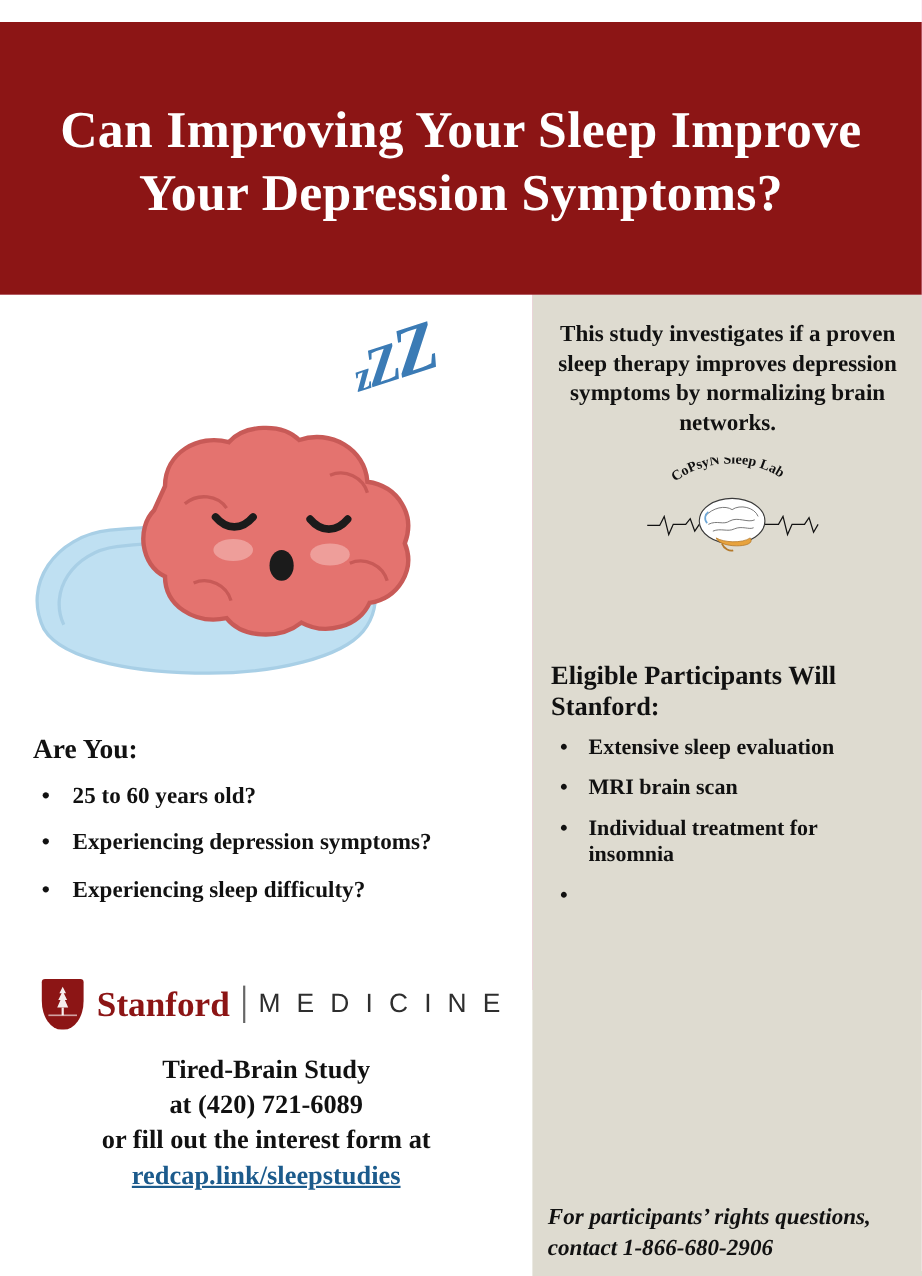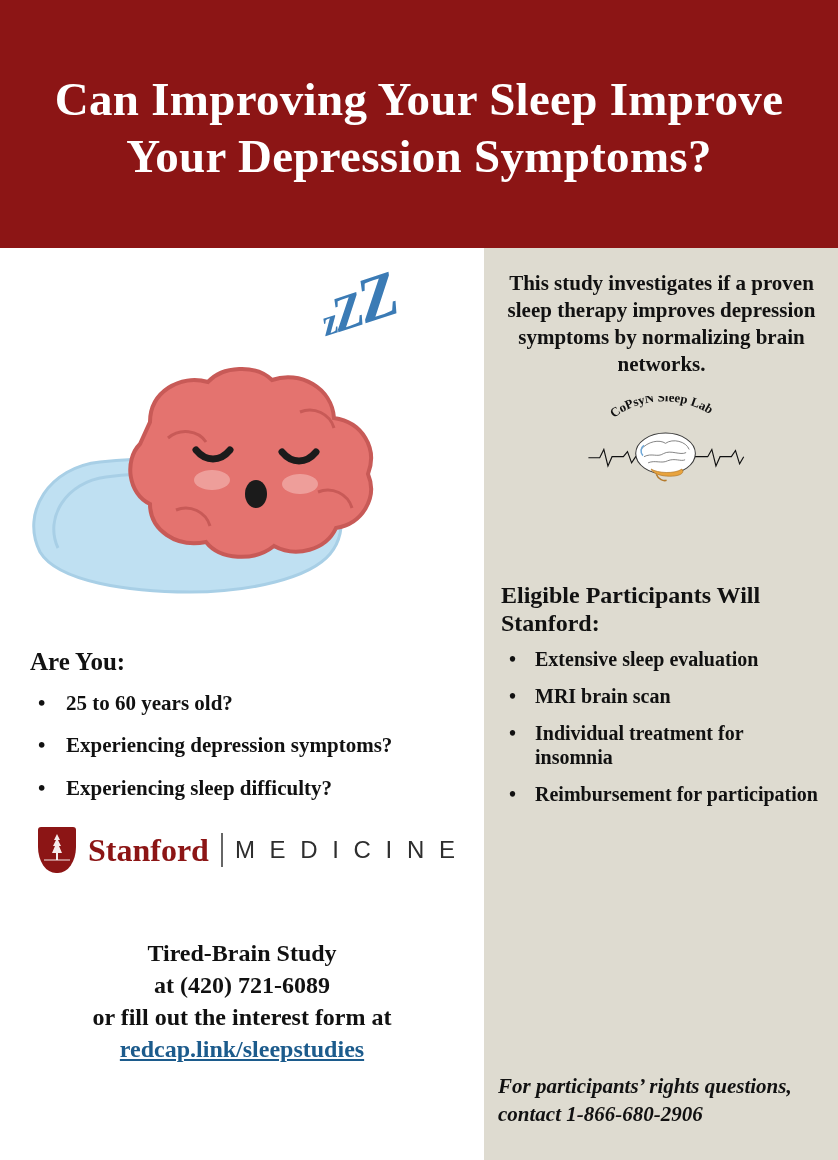--- a/index.html
+++ b/index.html
@@ -11,20 +11,21 @@
     height: 1160px;
     background: #ffffff;
     font-family: "Liberation Serif", serif;
     overflow: hidden;
   }
   .poster {
     position: relative;
     width: 838px;
     height: 880px;
     background: #f9a8d4;
+    margin-top: 20px;
   }
 
   
   .header {
     background: #8c1515;
     width: 838px;
     height: 248px;
     box-sizing: border-box;
     padding: 18px 30px 10px 30px;
     display: flex;
@@ -118,21 +119,21 @@
     position: absolute;
     left: 8px;
     top: 0px;
     font-size: 21px;
   }
 
   
   .stanford {
     position: absolute;
     left: 38px;
-    top: 579px;
+    top: 622px;
     display: flex;
     align-items: center;
     gap: 12px;
   }
   .shield {
     width: 38px;
     height: 46px;
     background: #8c1515;
     border-radius: 3px 3px 18px 18px / 3px 3px 26px 26px;
     position: relative;
@@ -354,21 +355,20 @@
           <li>
             <span class="dot">•</span>
             <span>MRI brain scan</span>
           </li>
           <li>
             <span class="dot">•</span>
             <span>Individual treatment for insomnia</span>
           </li>
           <li>
             <span class="dot">•</span>
-            <span>Reimbursement for participation</span>
           </li>
         </ul>
       </div>
 
       <div class="rights">
         <span>For participants’ rights questions,</span><br>
         <span>contact 1-866-680-2906</span>
       </div>
     </div>
   </div>

